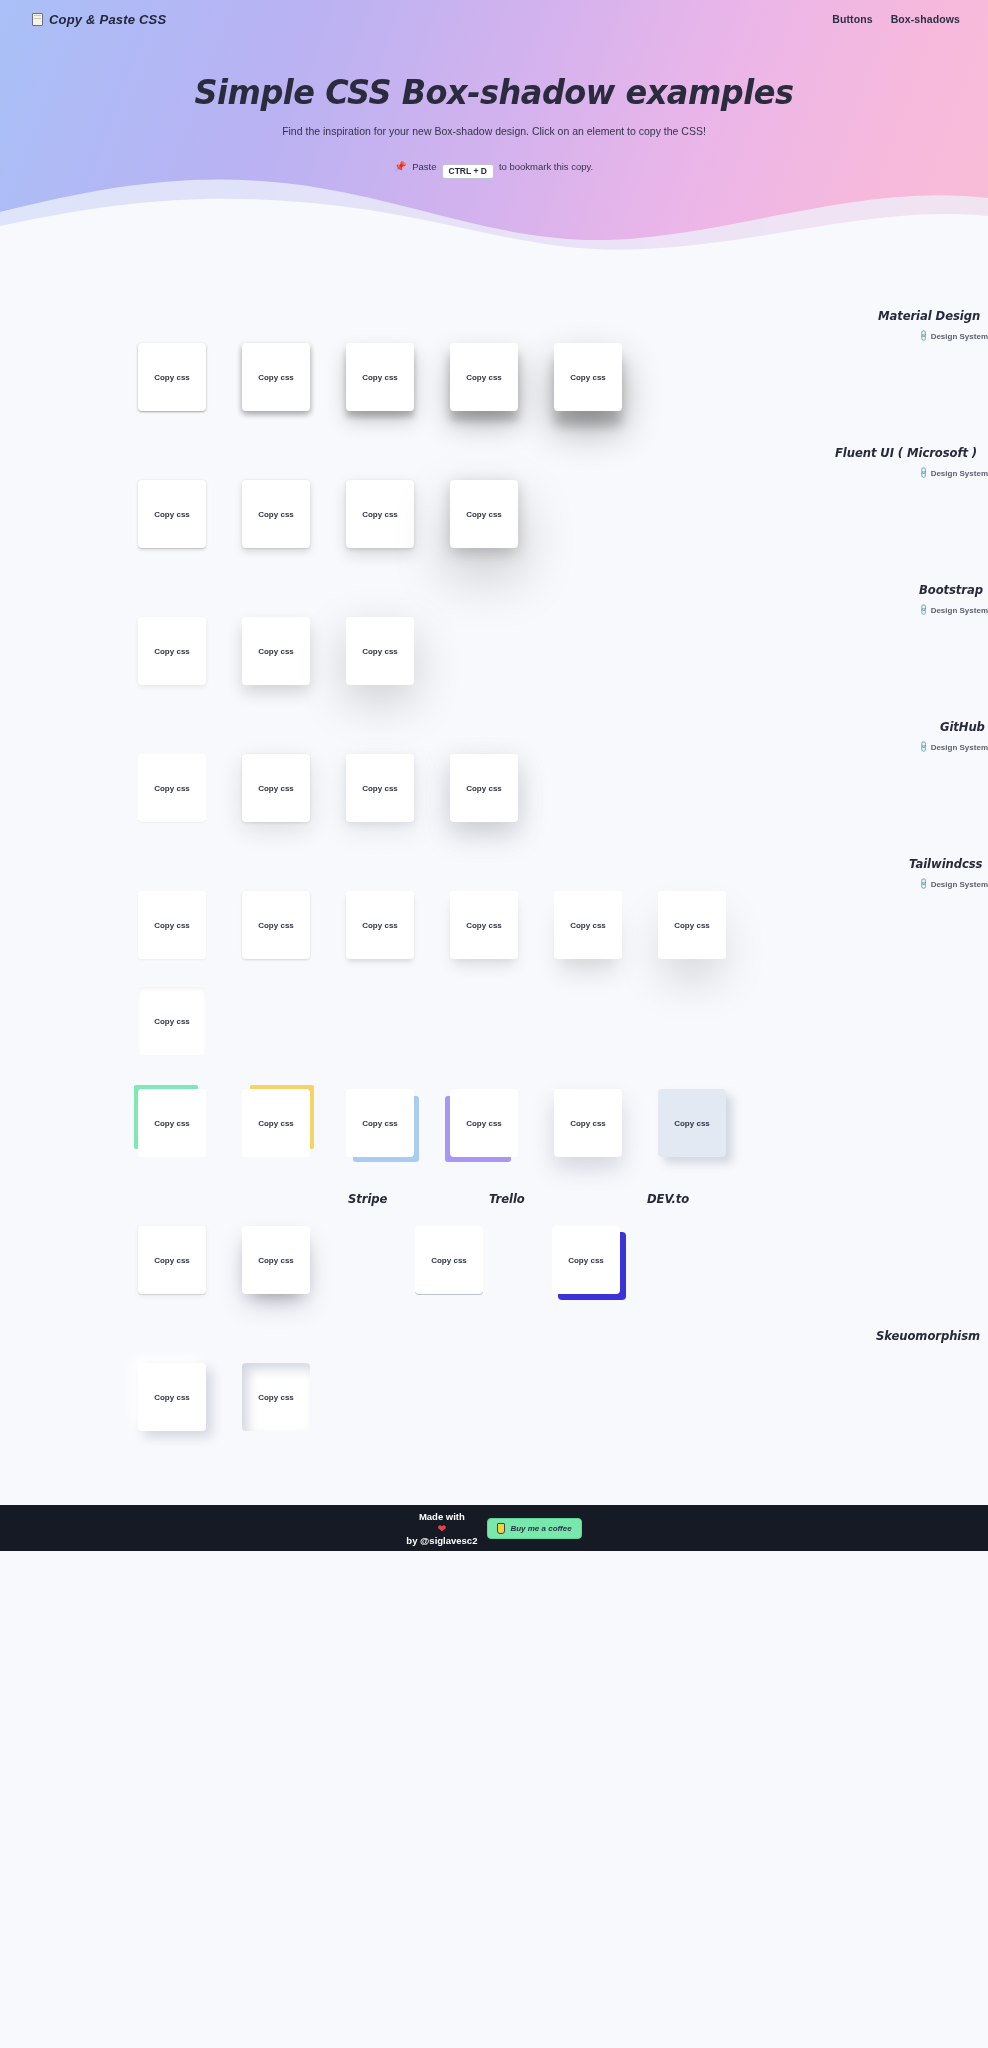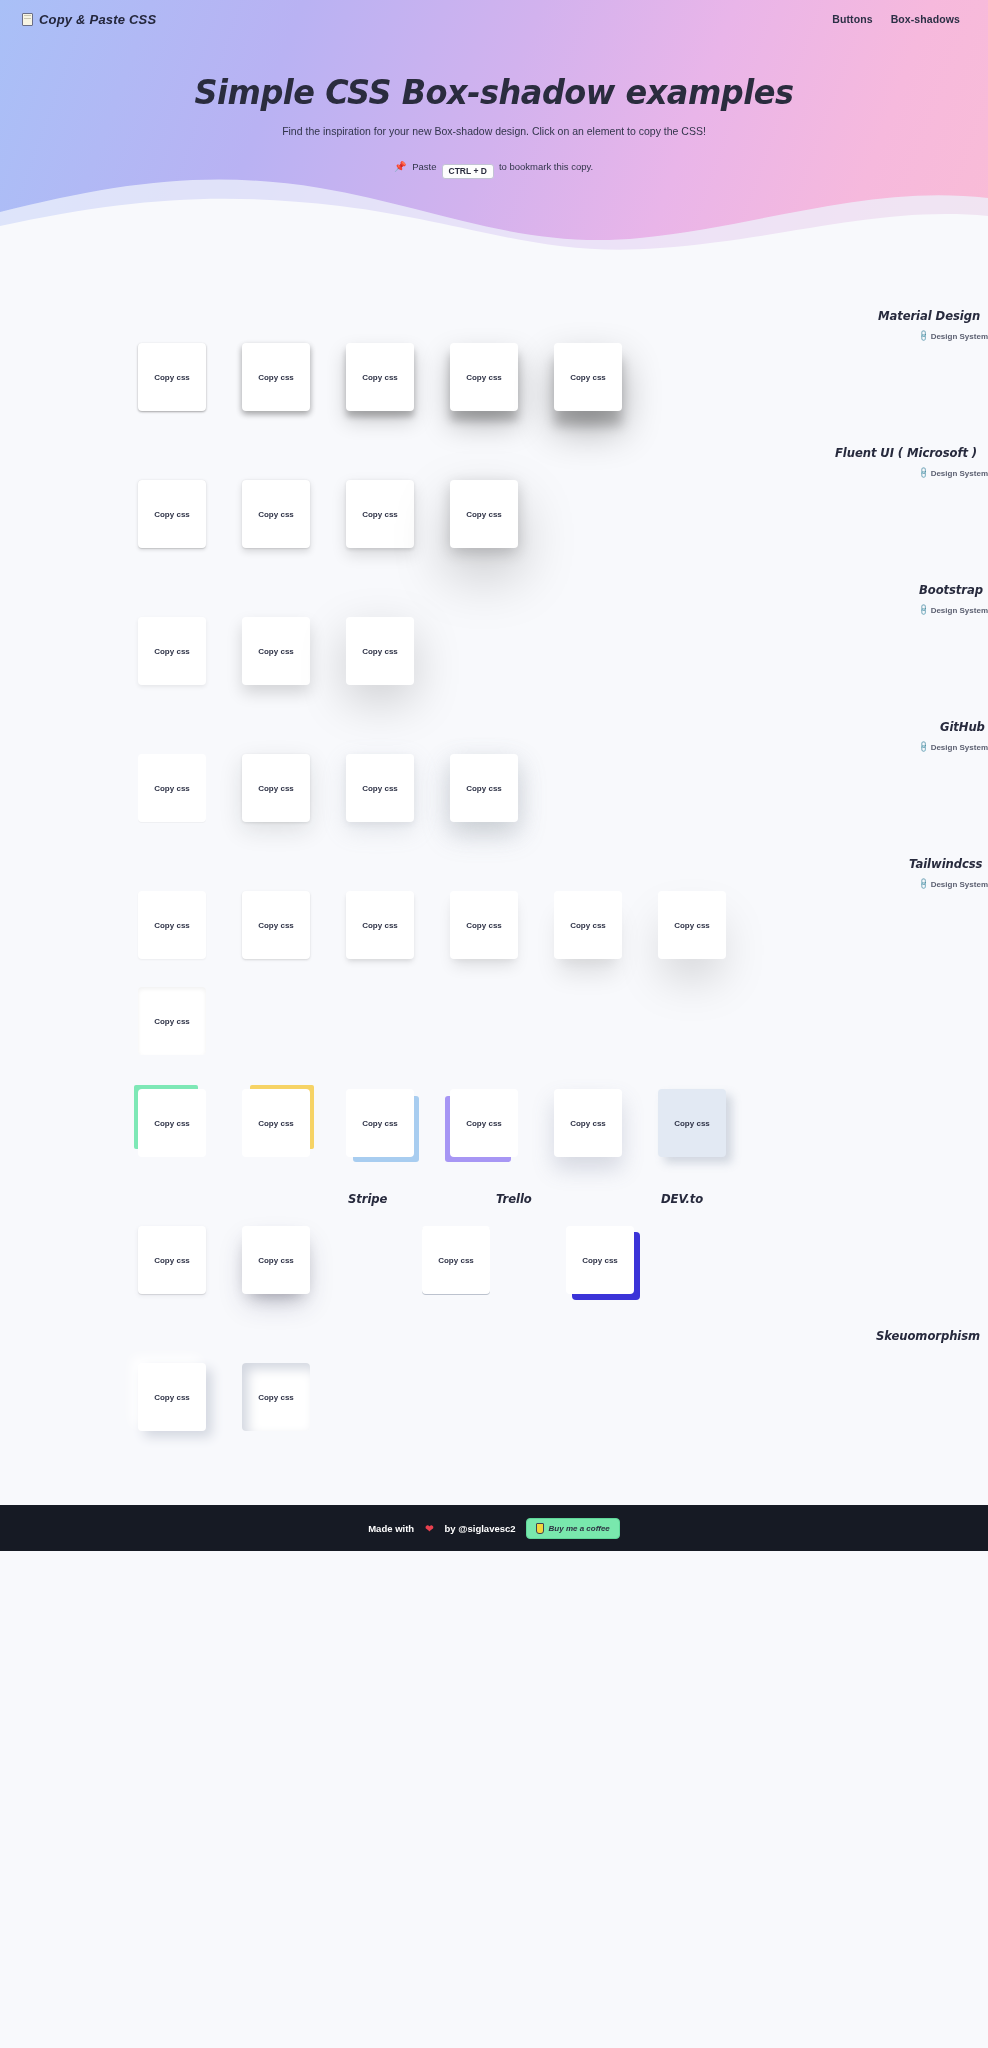--- a/index.html
+++ b/index.html
@@ -27,20 +27,21 @@
     display:block;
   }
   .navbar{
     position:relative;
     z-index:4;
     height:38px;
     display:flex;
     align-items:center;
     justify-content:space-between;
     padding:0 28px 0 22px;
+    margin-left:10px;
   }
   .brand{
     display:flex;
     align-items:center;
     gap:6px;
     font-weight:bold;
     font-style:italic;
     font-size:13px;
     letter-spacing:.2px;
     color:#23263b;
@@ -198,21 +199,21 @@
 
   .s-st1{ box-shadow:0 2px 5px 0 rgba(60,66,87,.08),0 1px 1px 0 rgba(0,0,0,.12); }
   .s-st2{ box-shadow:0 13px 27px -5px rgba(50,50,93,.25),0 8px 16px -8px rgba(0,0,0,.3); }
   .s-tr1{ box-shadow:0 1px 0 rgba(9,30,66,.25); }
   .s-dv1{ box-shadow:6px 6px 0 #3b33d8; }
 
   .s-sk1{ box-shadow:6px 6px 12px #d3d7e0, -6px -6px 12px #ffffff; }
   .s-sk2{ box-shadow:inset 6px 6px 12px #d3d7e0, inset -6px -6px 12px #ffffff; }
 
   
-  .group-row{ display:flex; gap:12px; padding-left:118px; margin-bottom:34px;}
+  .group-row{ display:flex; gap:5px; padding-left:118px; margin-bottom:34px;}
   .group{ }
   .group.g-stripe{ width:272px; }
   .group.g-trello{ width:132px; }
   .group.g-dev{ width:160px; }
   .group .sec-head{ margin-bottom:17px; }
 
   
   .social{
     position:absolute;
     right:8px;
@@ -240,21 +241,21 @@
     background:#161a24;
     height:46px;
     display:flex;
     align-items:center;
     justify-content:center;
     gap:10px;
     color:#fff;
     font-size:9.5px;
     font-weight:bold;
   }
-  .made{ display:flex; align-items:center; gap:11px; }
+  .made{ display:flex; align-items:center; gap:1px;flex-direction:column; }
   .heart{ color:#e8414f; font-size:10px; }
   .bmc{
     display:flex;align-items:center;gap:5px;
     background:#79e8ad;
     border:1px solid #5fd699;
     border-radius:4px;
     padding:4px 9px;
     color:#2d3142;
     font-size:8px;
     font-style:italic;

